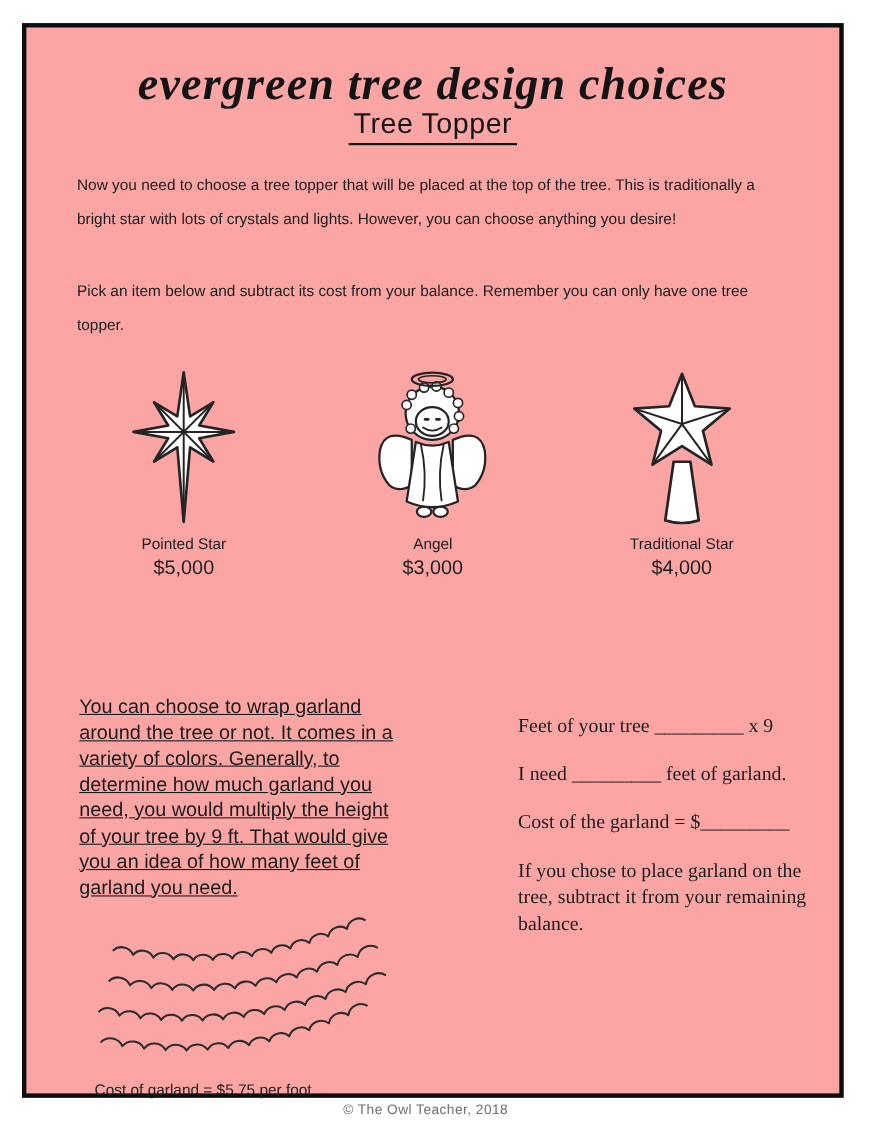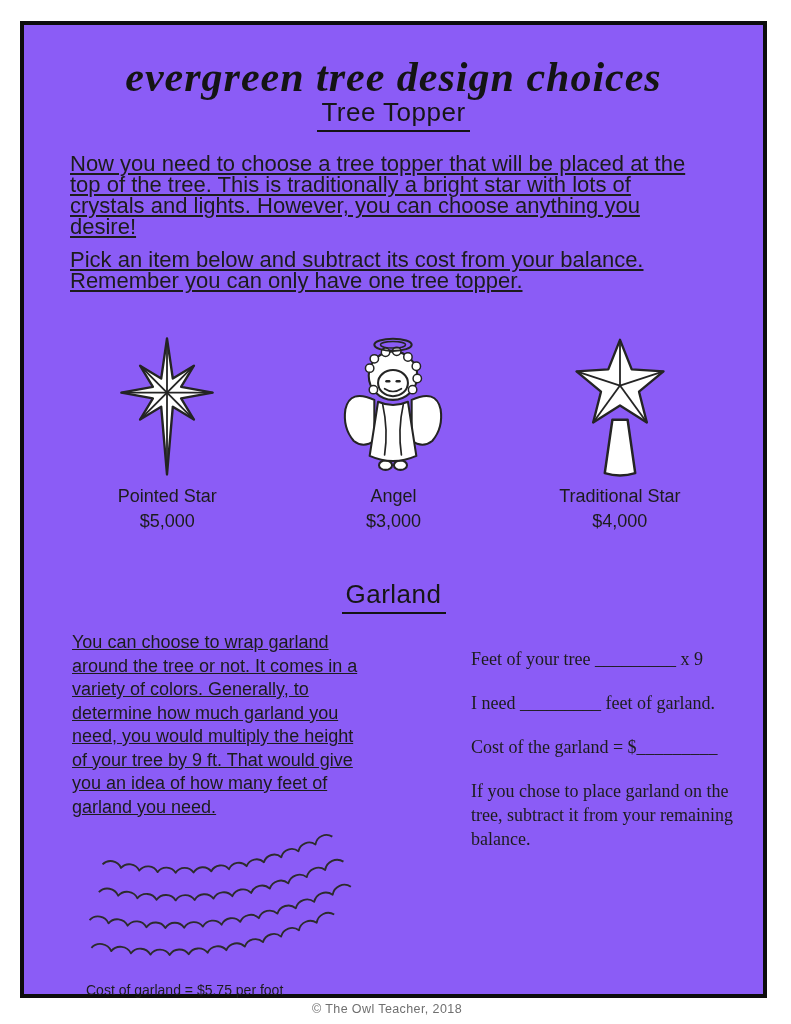--- a/index.html
+++ b/index.html
@@ -1,34 +1,34 @@
 <!DOCTYPE html>
 <html><head>
 <meta charset="utf-8">
 <style>
   html,body{margin:0;padding:0;background:#ffffff;}
   body{width:791px;height:1024px;position:relative;overflow:hidden;
        font-family:"Liberation Sans", sans-serif;color:#1c1c1c;}
   .frame{position:absolute;left:20px;top:21px;width:747px;height:977px;
-         border:4px solid #0d0d0d;background:#8b5cf6;box-sizing:border-box;}
+         border:4px solid #0d0d0d;background:#fca5a5;box-sizing:border-box;}
   .title{position:absolute;left:0;right:0;top:28px;text-align:center;
          font-family:cursive;font-style:italic;font-weight:700;
          font-size:42px;letter-spacing:1px;color:#141414;}
   .h1{position:absolute;left:0;right:0;text-align:center;font-size:26px;
       letter-spacing:0.5px;color:#161616;}
   .h1 span{border-bottom:2.5px solid #141414;padding:0 4px 3px;margin-top:44px;}
   .h1.tt{top:72px;}
   .h1.gl{top:554px;}
-  .para{position:absolute;font-size:22px;line-height:21px;margin:0;text-decoration:underline;}
+  .para{position:absolute;font-size:14px;line-height:31px;margin:0;}
   .p1{left:46px;top:128px;width:630px;}
   .p2{left:46px;top:224px;width:630px;}
   .toppers{position:absolute;left:30px;right:30px;top:305px;display:flex;}
   .card{flex:1;display:flex;flex-direction:column;align-items:center;}
   .iconbox{height:150px;display:flex;align-items:center;justify-content:center;}
-  .tname{font-size:18px;margin-top:6px;}
+  .tname{font-size:14px;margin-top:6px;}
   .tprice{font-size:18px;margin-top:4px;}
   .leftcol{position:absolute;left:48px;top:606px;width:310px;}
   .leftcol p{font-size:18px;line-height:23.5px;margin:0;width:300px;text-decoration:underline;}
   .garland-art{display:block;margin:12px 0 0 12px;}
   .costnote{font-size:14px;margin:10px 0 0 14px;white-space:nowrap;}
   .rightcol{position:absolute;left:433px;top:622px;width:290px;}
   .rightcol p{font-size:18px;line-height:24px;margin:0 14px 20px;width:285px;font-family:Liberation Serif, serif;}
   .footer{position:absolute;left:0;right:17px;top:1002px;text-align:center;
           font-size:12.5px;color:#6f6f6f;letter-spacing:0.4px;}
   svg{overflow:visible;}
@@ -110,23 +110,20 @@
             <line x1="62" y1="54" x2="33.8" y2="92.8" stroke="#242424" stroke-width="1.9"></line>
             <line x1="62" y1="54" x2="16.3" y2="39.2" stroke="#242424" stroke-width="1.9"></line>
           </svg>
       </div>
       <div class="tname">Traditional Star</div>
       <div class="tprice">$4,000</div>
     </div>
 
   </div>
 
-  <div class="h1 gl">
-    <span>Garland</span>
-  </div>
 
   <div class="leftcol">
     <p>You can choose to wrap garland around the tree or not. It comes in a variety of colors. Generally, to determine how much garland you need, you would multiply the height of your tree by 9 ft. That would give you an idea of how many feet of garland you need.</p>
     <svg id="svg-garland" class="garland-art" width="278" height="141" viewBox="0 0 300 152">
         <path d="M20.0 36.0 A 12.2 12.2 0 0 1 39.9 39.8 A 12.0 12.0 0 0 1 59.7 42.6 A 11.8 11.8 0 0 1 79.4 44.3 A 11.7 11.7 0 0 1 98.9 45.1 A 11.6 11.6 0 0 1 118.2 44.8 A 11.6 11.6 0 0 1 137.4 43.5 A 11.5 11.5 0 0 1 156.5 41.2 A 11.5 11.5 0 0 1 175.5 37.9 A 11.6 11.6 0 0 1 194.2 33.6 A 11.6 11.6 0 0 1 212.9 28.2 A 11.7 11.7 0 0 1 231.4 21.8 A 11.9 11.9 0 0 1 249.8 14.4 A 12.0 12.0 0 0 1 268.0 6.0" fill="none" stroke="#2c2c2c" stroke-width="2" stroke-linejoin="round"></path>
         <path d="M16.0 66.0 A 12.7 12.7 0 0 1 36.9 69.8 A 12.6 12.6 0 0 1 57.7 72.5 A 12.5 12.5 0 0 1 78.3 74.2 A 12.4 12.4 0 0 1 98.9 74.8 A 12.3 12.3 0 0 1 119.4 74.4 A 12.3 12.3 0 0 1 139.8 72.9 A 12.3 12.3 0 0 1 160.1 70.3 A 12.3 12.3 0 0 1 180.4 66.8 A 12.4 12.4 0 0 1 200.5 62.1 A 12.5 12.5 0 0 1 220.5 56.4 A 12.6 12.6 0 0 1 240.4 49.7 A 12.8 12.8 0 0 1 260.3 41.9 A 13.0 13.0 0 0 1 280.0 33.0" fill="none" stroke="#2c2c2c" stroke-width="2" stroke-linejoin="round"></path>
         <path d="M6.0 96.0 A 12.5 12.5 0 0 1 26.5 99.5 A 12.4 12.4 0 0 1 47.0 102.1 A 12.3 12.3 0 0 1 67.4 103.8 A 12.2 12.2 0 0 1 87.8 104.5 A 12.2 12.2 0 0 1 108.1 104.3 A 12.2 12.2 0 0 1 128.3 103.1 A 12.2 12.2 0 0 1 148.5 101.0 A 12.2 12.2 0 0 1 168.6 98.0 A 12.3 12.3 0 0 1 188.7 94.0 A 12.4 12.4 0 0 1 208.7 89.1 A 12.5 12.5 0 0 1 228.6 83.2 A 12.6 12.6 0 0 1 248.4 76.4 A 12.8 12.8 0 0 1 268.3 68.7 A 12.9 12.9 0 0 1 288.0 60.0" fill="none" stroke="#2c2c2c" stroke-width="2" stroke-linejoin="round"></path>
         <path d="M8.0 126.0 A 13.0 13.0 0 0 1 29.4 129.5 A 12.8 12.8 0 0 1 50.7 131.9 A 12.6 12.6 0 0 1 71.7 133.3 A 12.5 12.5 0 0 1 92.4 133.7 A 12.4 12.4 0 0 1 113.0 133.0 A 12.3 12.3 0 0 1 133.4 131.3 A 12.2 12.2 0 0 1 153.6 128.5 A 12.2 12.2 0 0 1 173.5 124.7 A 12.2 12.2 0 0 1 193.2 119.8 A 12.2 12.2 0 0 1 212.7 113.9 A 12.3 12.3 0 0 1 232.0 107.0 A 12.4 12.4 0 0 1 251.1 99.0 A 12.6 12.6 0 0 1 270.0 90.0" fill="none" stroke="#2c2c2c" stroke-width="2" stroke-linejoin="round"></path>
       </svg>
     <div class="costnote">Cost of garland = $5.75 per foot</div>

